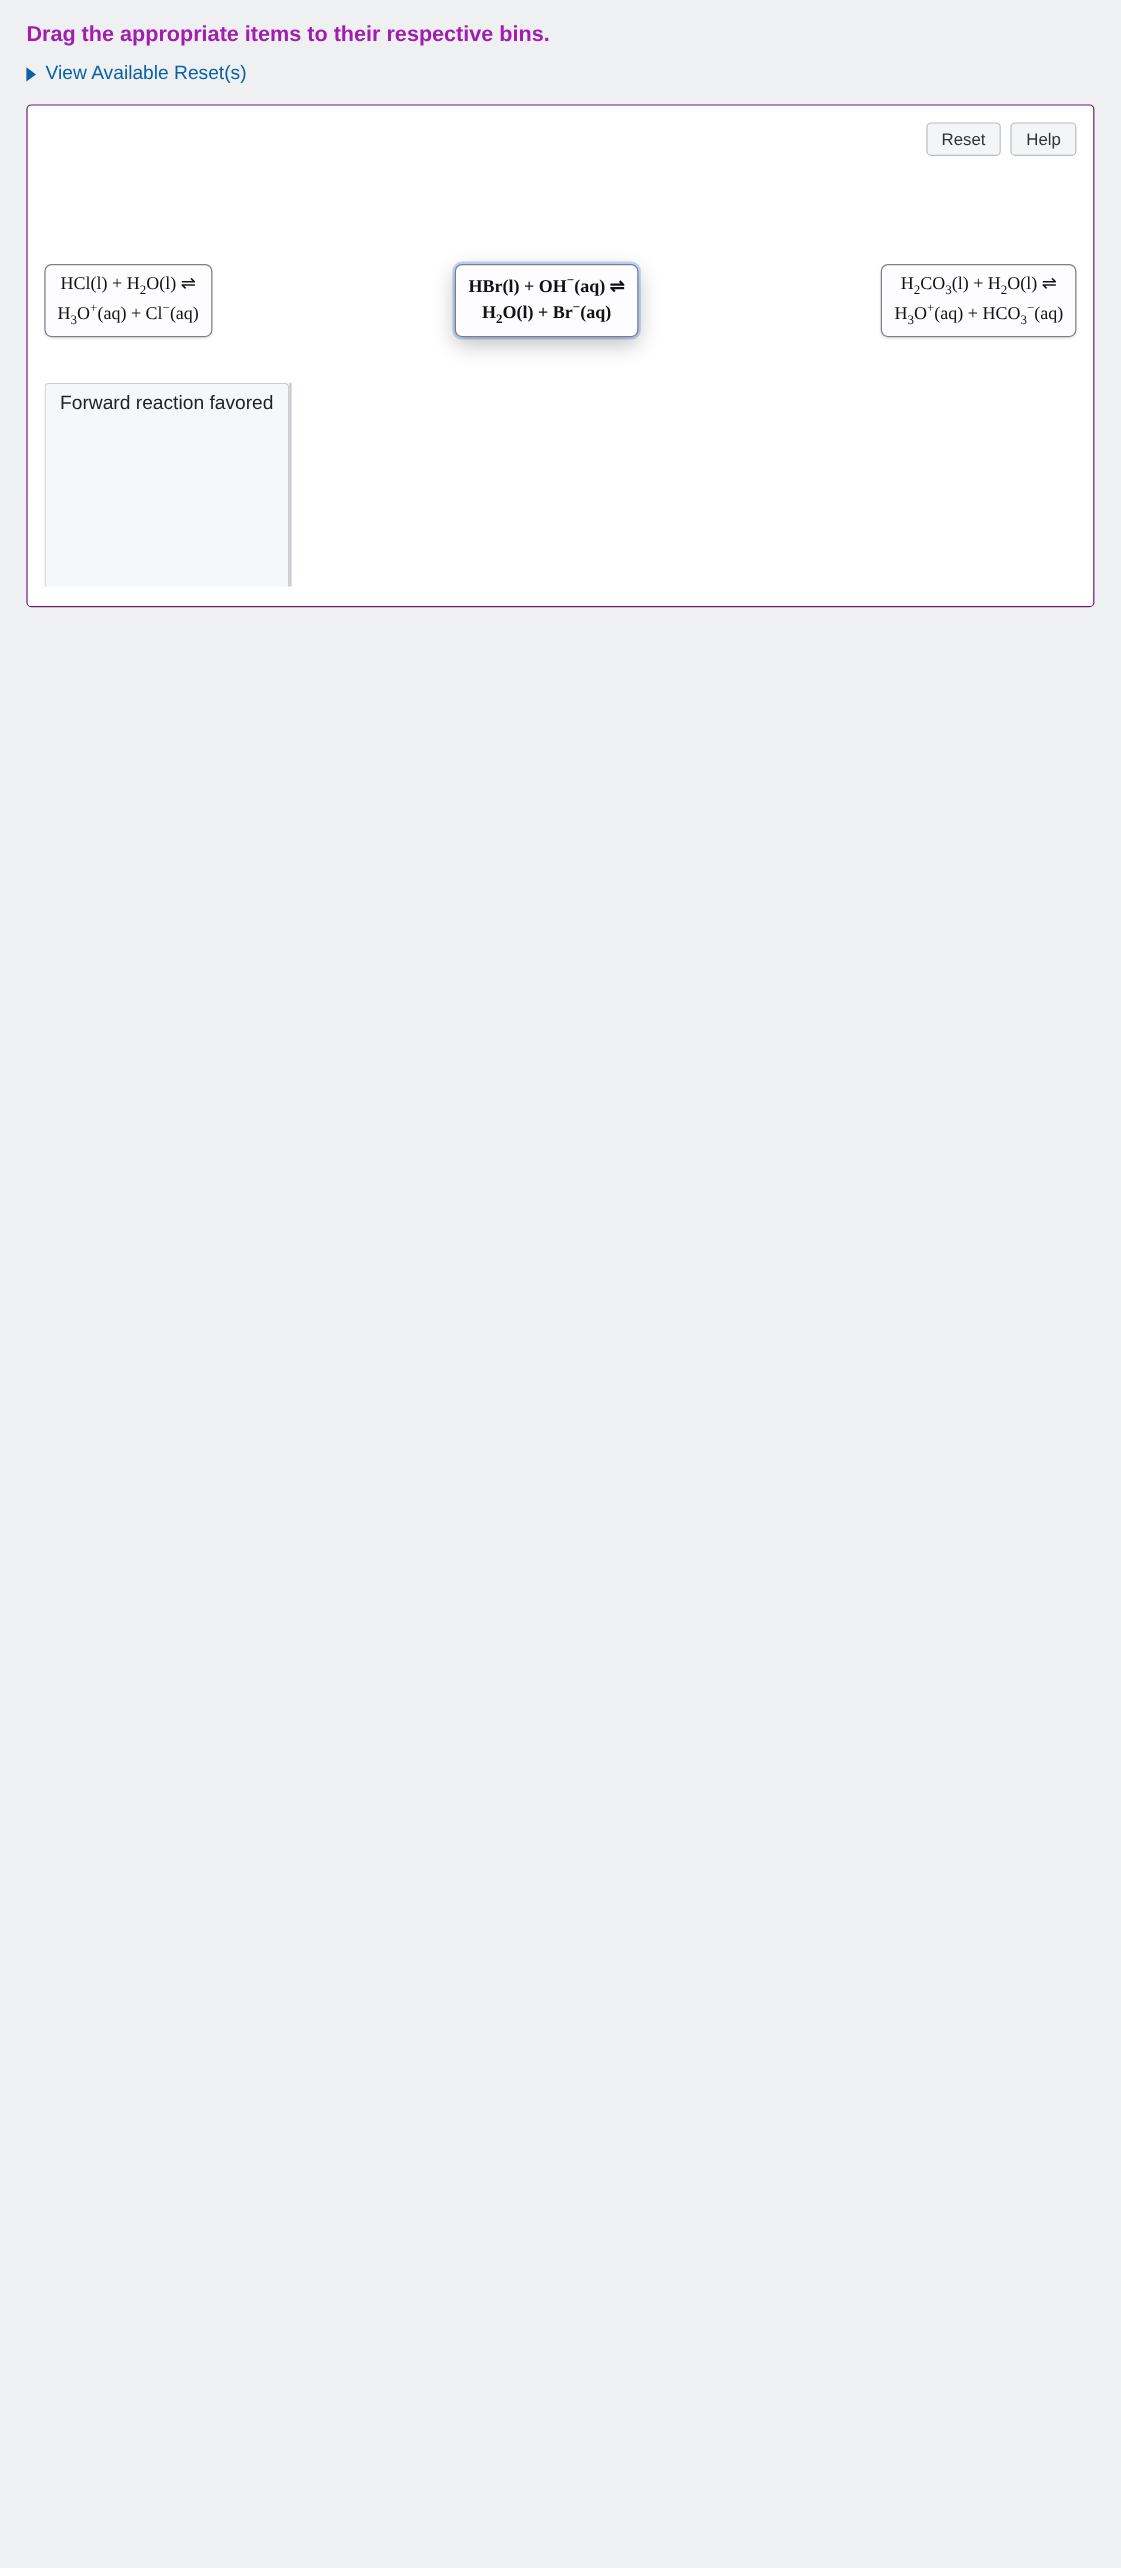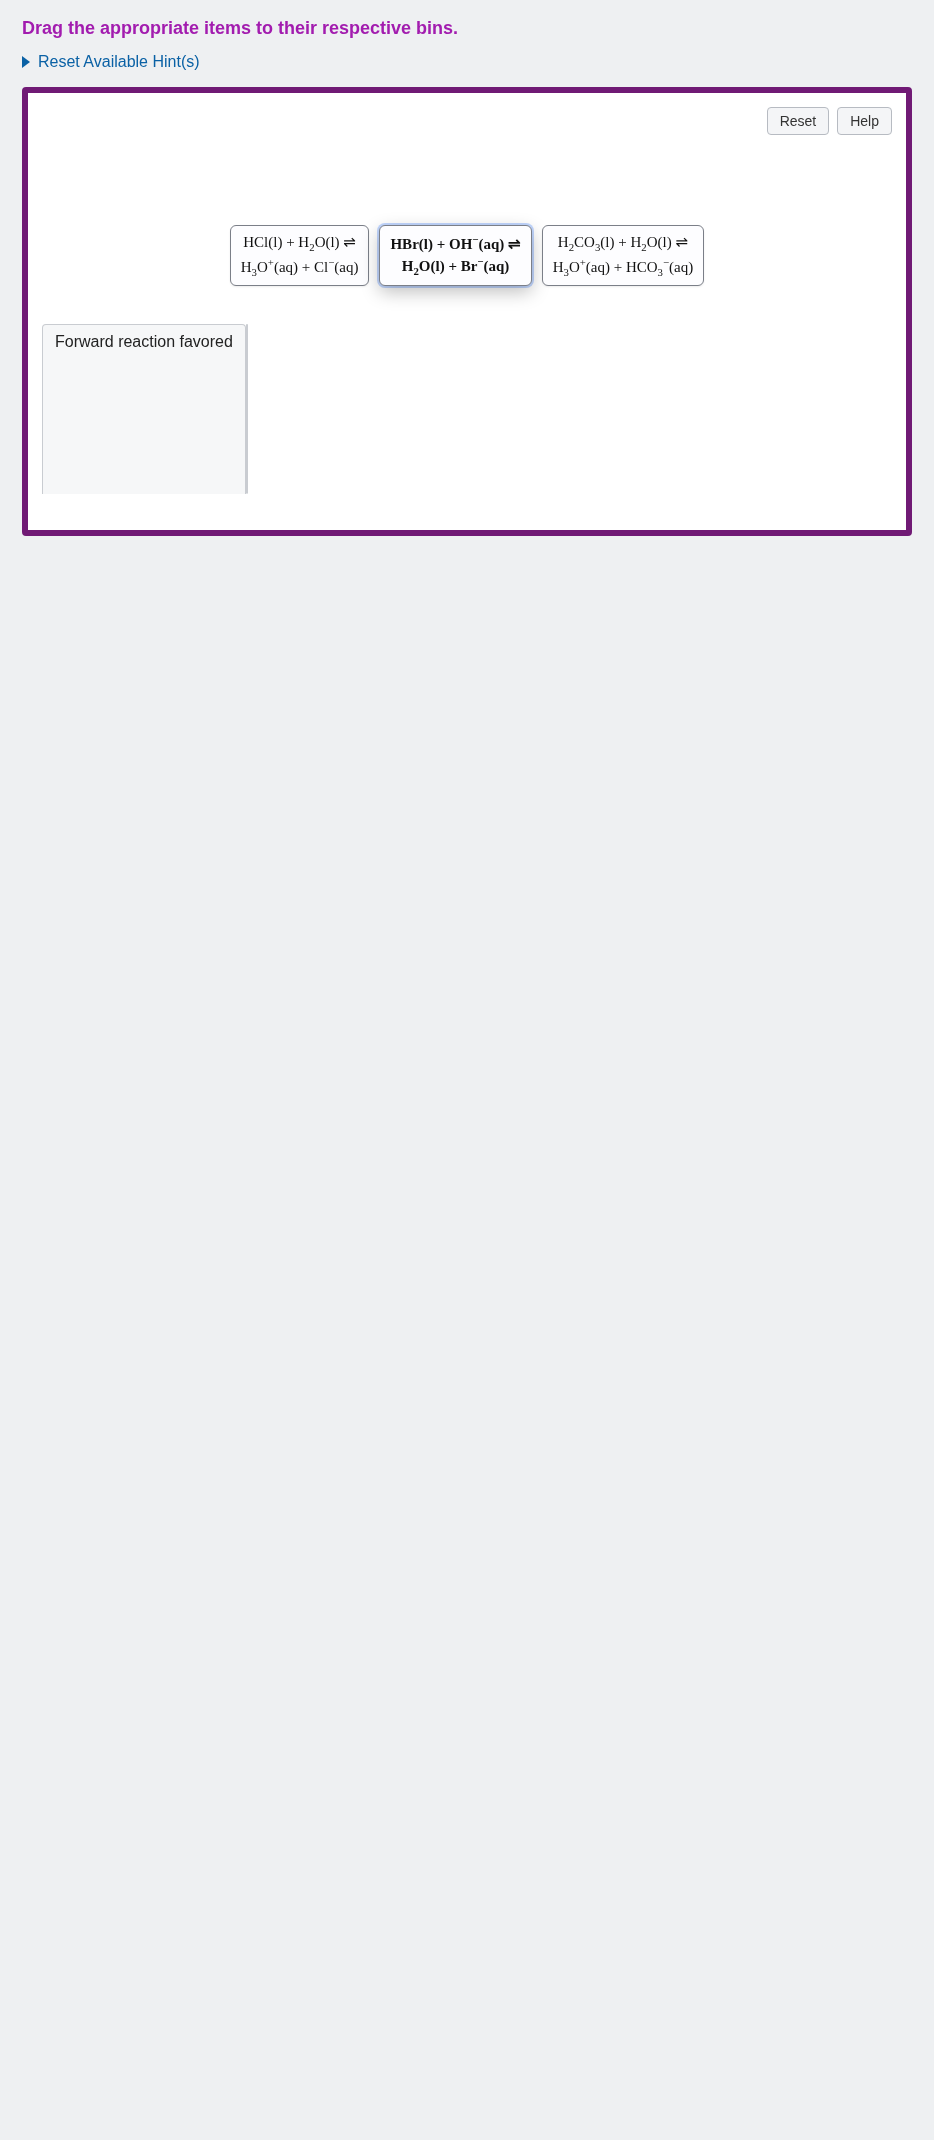--- a/index.html
+++ b/index.html
@@ -25,43 +25,43 @@
   }
   .hints .tri {
     width: 0; height: 0;
     border-top: 6px solid transparent;
     border-bottom: 6px solid transparent;
     border-left: 8px solid #0a61a5;
     margin-right: 8px;
   }
   .workspace {
     background: #fff;
-    border: 6px solid #701a75;
+    border: 1px solid #701a75;
     border-radius: 4px;
-    padding: 14px 14px 36px 14px;
+    padding: 14px 14px 16px 14px;
     position: relative;
   }
   .toolbar {
     display: flex;
     justify-content: flex-end;
     gap: 8px;
     margin-bottom: 90px;
   }
   .tool-btn {
     background: #f4f5f7;
     border: 1px solid #b7bbc2;
     border-radius: 4px;
     padding: 5px 12px;
     font-size: 14px;
     color: #333;
     cursor: pointer;
   }
   .items-row {
     display: flex;
-    justify-content: center;
+    justify-content: space-between;
     gap: 10px;
     flex-wrap: nowrap;
     margin-bottom: 38px;
   }
   .chip {
     background: #fdfdff;
     border: 1px solid #7b7f88;
     border-radius: 6px;
     padding: 6px 10px;
     font-family: 'Times New Roman', serif;
@@ -104,21 +104,21 @@
     background: #fff;
   }
 </style>
 </head>
 <body>
 
 <div class="instruction">Drag the appropriate items to their respective bins.</div>
 
 <div class="hints">
   <span class="tri"></span>
-  <span>Reset Available Hint(s)</span>
+  <span>View Available Reset(s)</span>
 </div>
 
 <div class="workspace">
 
   <div class="toolbar">
     <button class="tool-btn">Reset</button>
     <button class="tool-btn">Help</button>
   </div>
 
   <div class="items-row">

